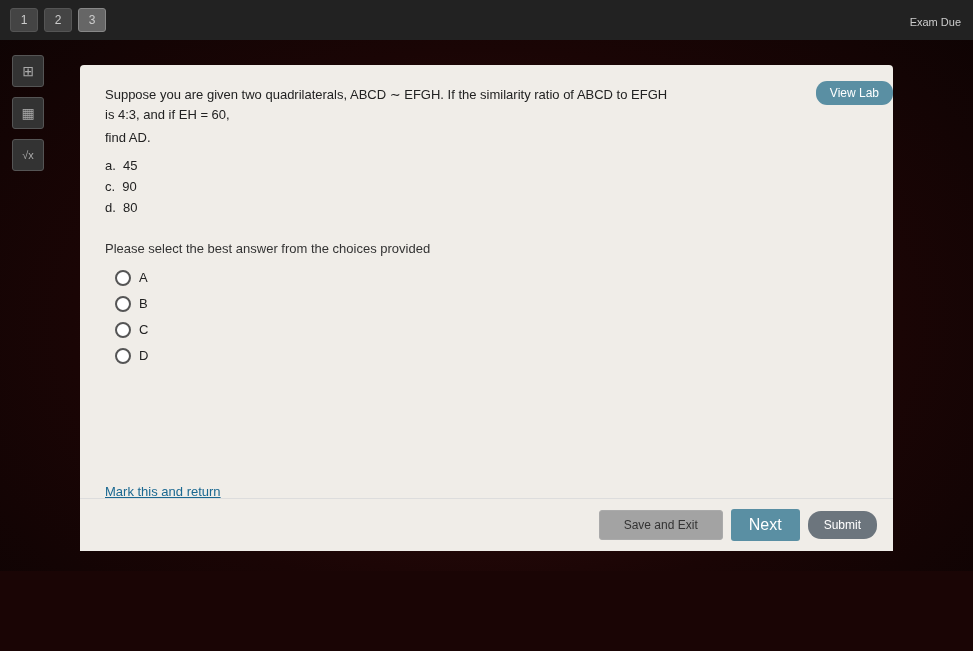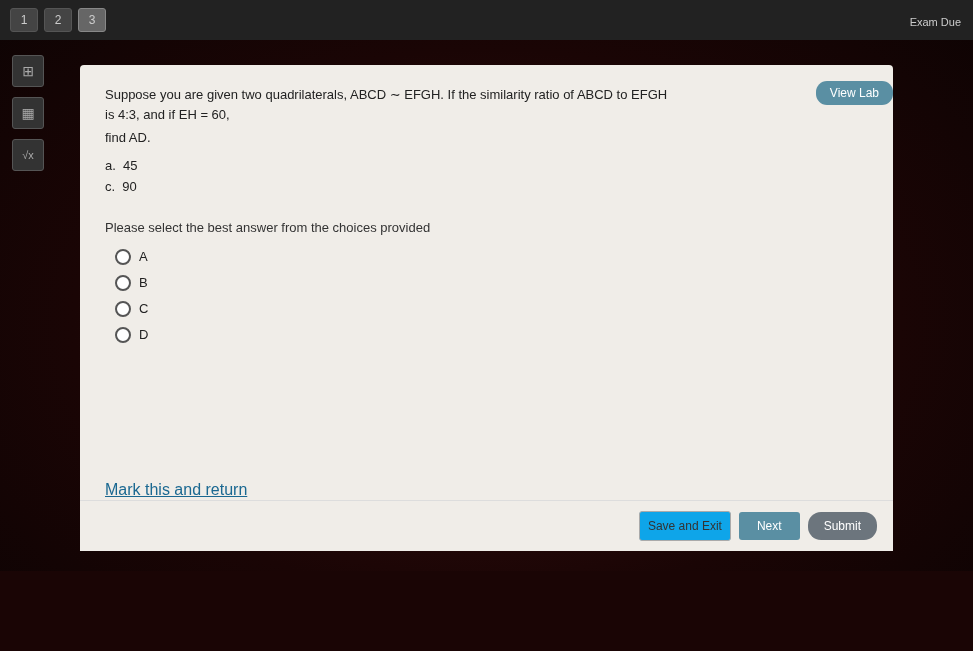--- a/index.html
+++ b/index.html
@@ -186,55 +186,55 @@
       display: flex;
       align-items: center;
       justify-content: flex-end;
       gap: 8px;
       padding: 10px 16px;
       border-top: 1px solid #ddd;
       background: #f0ede8;
     }
 
     .btn-save-exit {
-      background: #0ea5e9;
+      background: #a3a3a3;
       border: 1px solid #aaa;
       color: #333;
-      padding: 7px 8px;
+      padding: 7px 24px;
       font-size: 12px;
       cursor: pointer;
       border-radius: 3px;
     }
 
     .btn-next {
       background: #5a8fa3;
       border: none;
       color: white;
       padding: 7px 18px;
-      font-size: 12px;
+      font-size: 16px;
       cursor: pointer;
       border-radius: 3px;
     }
 
     .btn-submit {
       background: #6c757d;
       border: none;
       color: white;
       padding: 7px 16px;
       font-size: 12px;
       cursor: pointer;
       border-radius: 13px;
     }
 
     
     .mark-link {
       position: absolute;
       bottom: 52px;
       left: 25px;
-      font-size: 16px;
+      font-size: 13px;
       color: #1a6891;
       cursor: pointer;
       text-decoration: underline;
     }
 
     
     .bottom-bar {
       position: absolute;
       bottom: 0;
       left: 0;
@@ -269,20 +269,24 @@
   <p class="question-text">find AD.</p>
 
   <div class="answer-choices">
     <div class="answer-choice">
       <span>a.</span>
       &nbsp;<span>45</span>
     </div>
     <div class="answer-choice">
       <span>c.</span>
       &nbsp;<span>90</span>
+    </div>
+    <div class="answer-choice">
+      <span>d.</span>
+      &nbsp;<span>80</span>
     </div>
   </div>
 
   <p class="instruction-text">Please select the best answer from the choices provided</p>
 
   <div class="radio-options">
     <label class="radio-option">
       <div class="radio-circle"></div>
       <span class="radio-label">A</span>
     </label>

